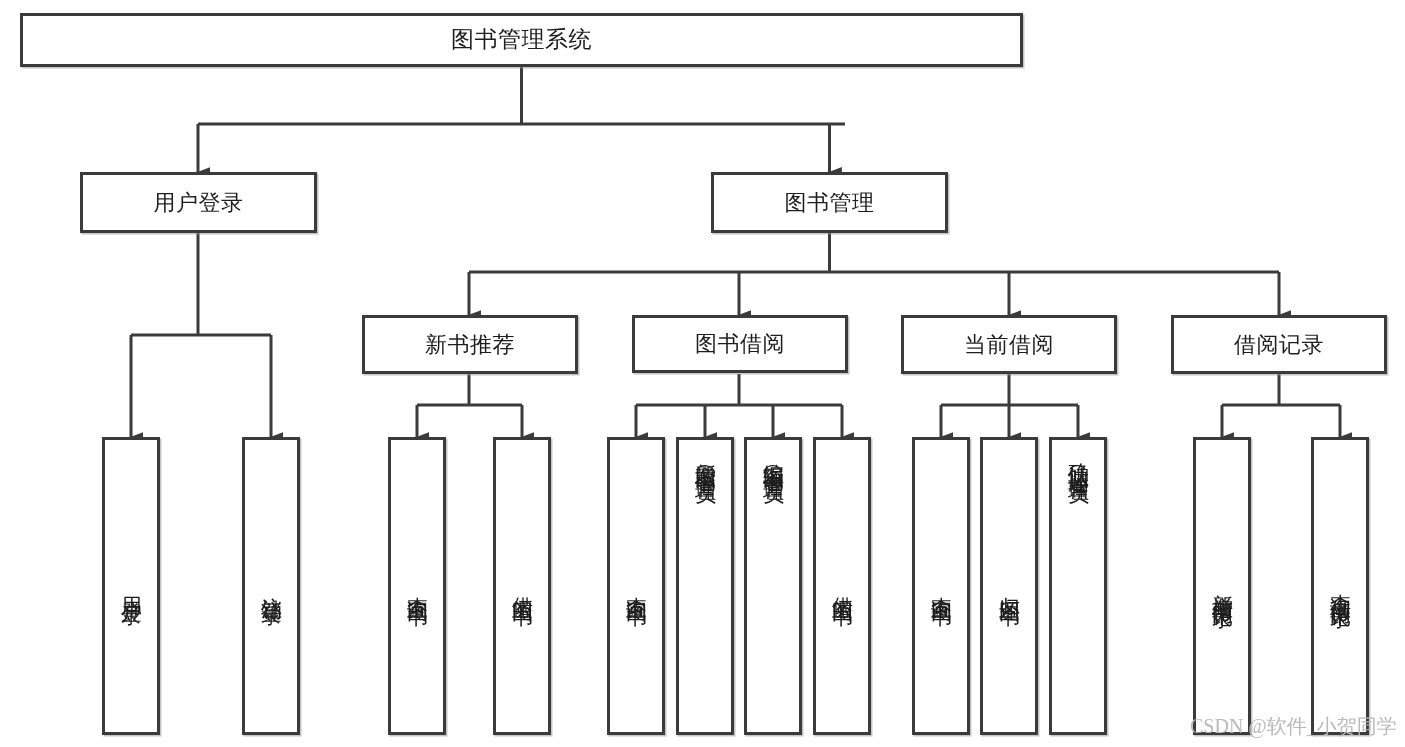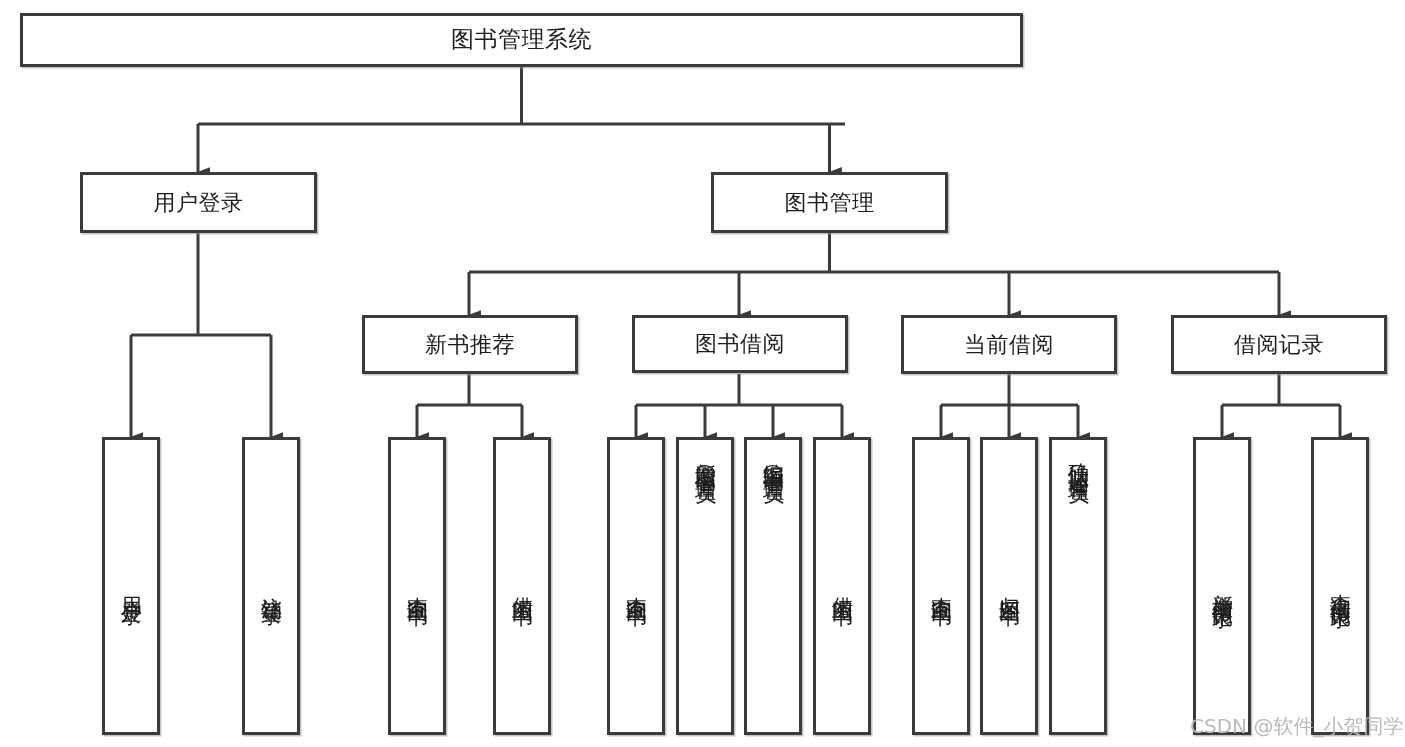--- a/index.html
+++ b/index.html
@@ -206,15 +206,15 @@
   </div>
 
   <div class="node v mid" style="left:1193px; top:437px; width:58px; height:298px;">
     <span class="lbl">新增借阅记录</span>
   </div>
 
   <div class="node v mid" style="left:1311px; top:437px; width:58px; height:298px;">
     <span class="lbl">查询借阅记录</span>
   </div>
 
-  <div class="watermark" style="left:1190px; top:713px;">CSDN @软件_小贺同学</div>
+  <div class="watermark" style="left:1190px; top:713px;font-family:Liberation Serif, serif;">CSDN @软件_小贺同学</div>
 
 </div>
 
 </body></html>

